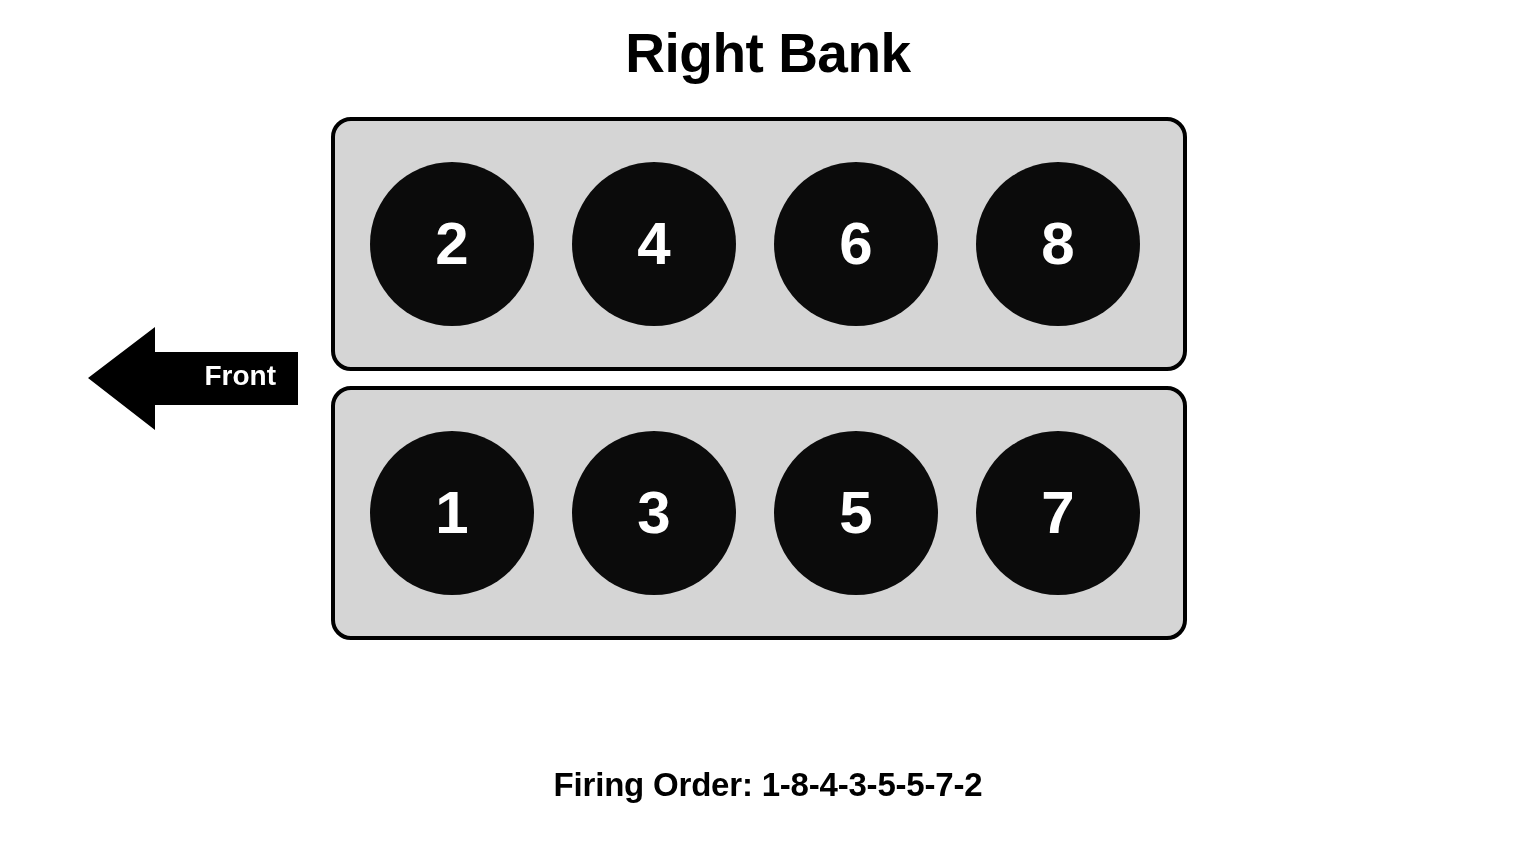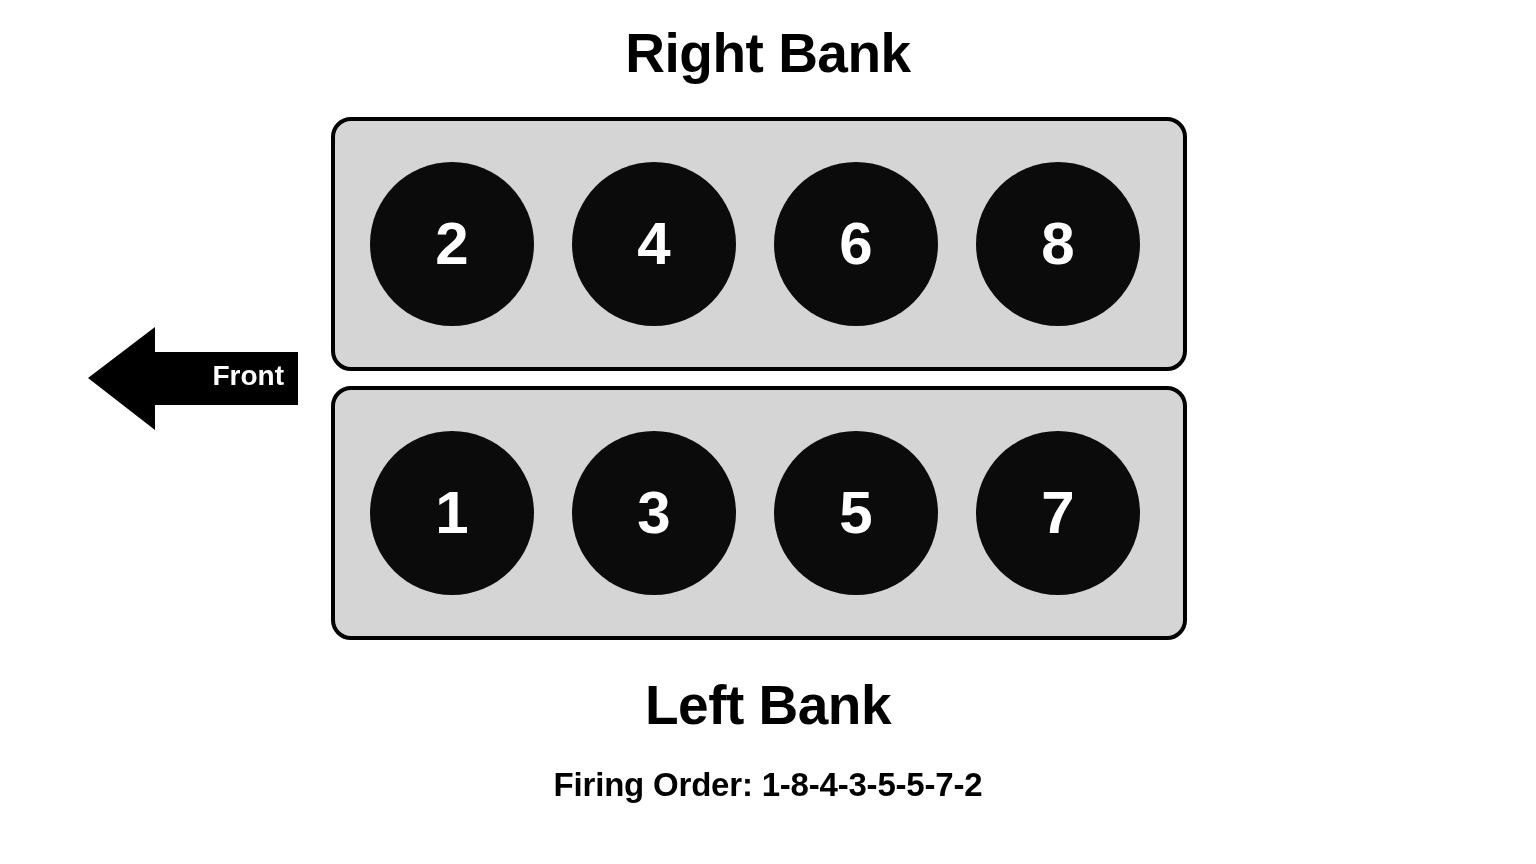--- a/index.html
+++ b/index.html
@@ -102,21 +102,21 @@
     display: block;
     width: 210px;
     height: 112px;
   }
   #front-arrow-label {
     position: absolute;
     left: 0;
     top: 362px;
     width: 298px;
     text-align: right;
-    padding-right: 14px;
+    padding-right: 22px;
     box-sizing: border-box;
     font-size: 28px;
     font-weight: bold;
     color: #ffffff;
     line-height: 1;
     white-space: nowrap;
     pointer-events: none;
   }
 </style>
 </head>
@@ -149,21 +149,20 @@
       <span>3</span>
     </div>
     <div class="cylinder">
       <span>5</span>
     </div>
     <div class="cylinder">
       <span>7</span>
     </div>
   </div>
 
-  <div class="bank-title" id="title-left">Left Bank</div>
 
   <div class="firing-order">Firing Order: 1-8-4-3-5-5-7-2</div>
 
   <div id="front-arrow">
     <svg viewBox="0 0 210 112" xmlns="http://www.w3.org/2000/svg" aria-hidden="true">
       <polygon points="0,56 67,5 67,30 210,30 210,83 67,83 67,108" fill="#000000"></polygon>
     </svg>
   </div>
   <div id="front-arrow-label">Front</div>
 

